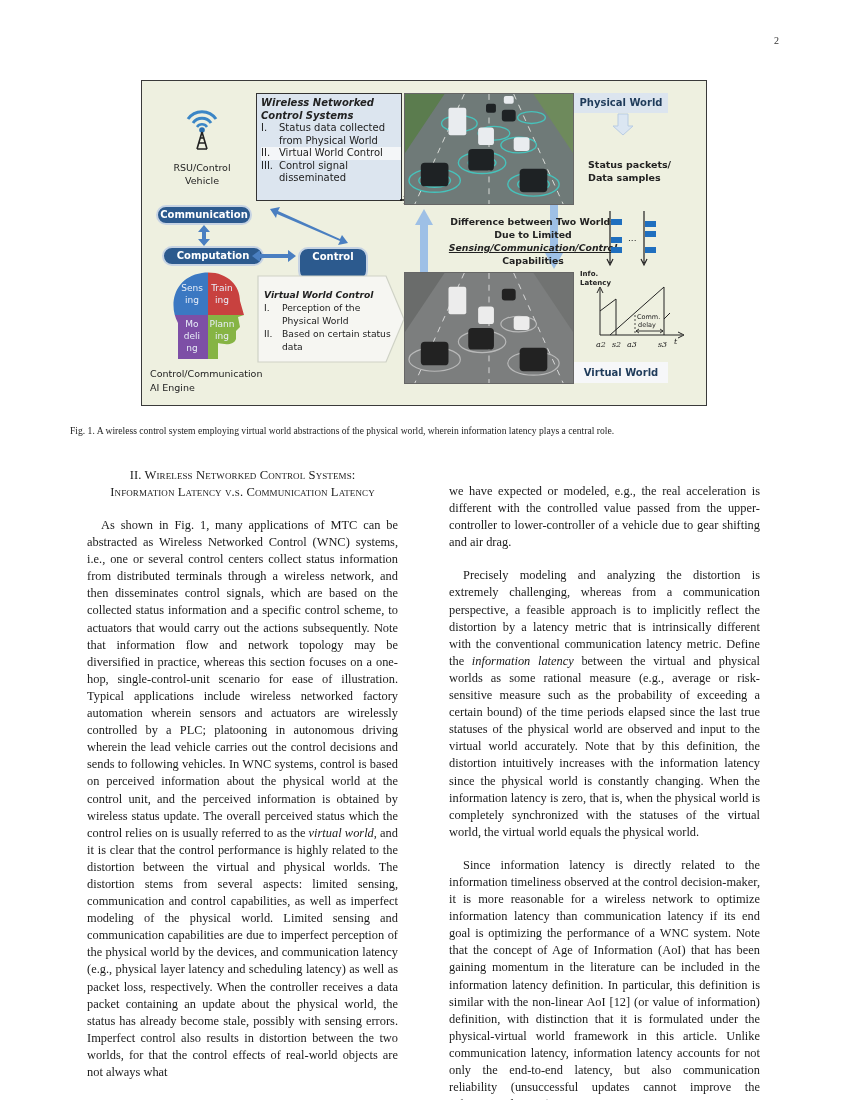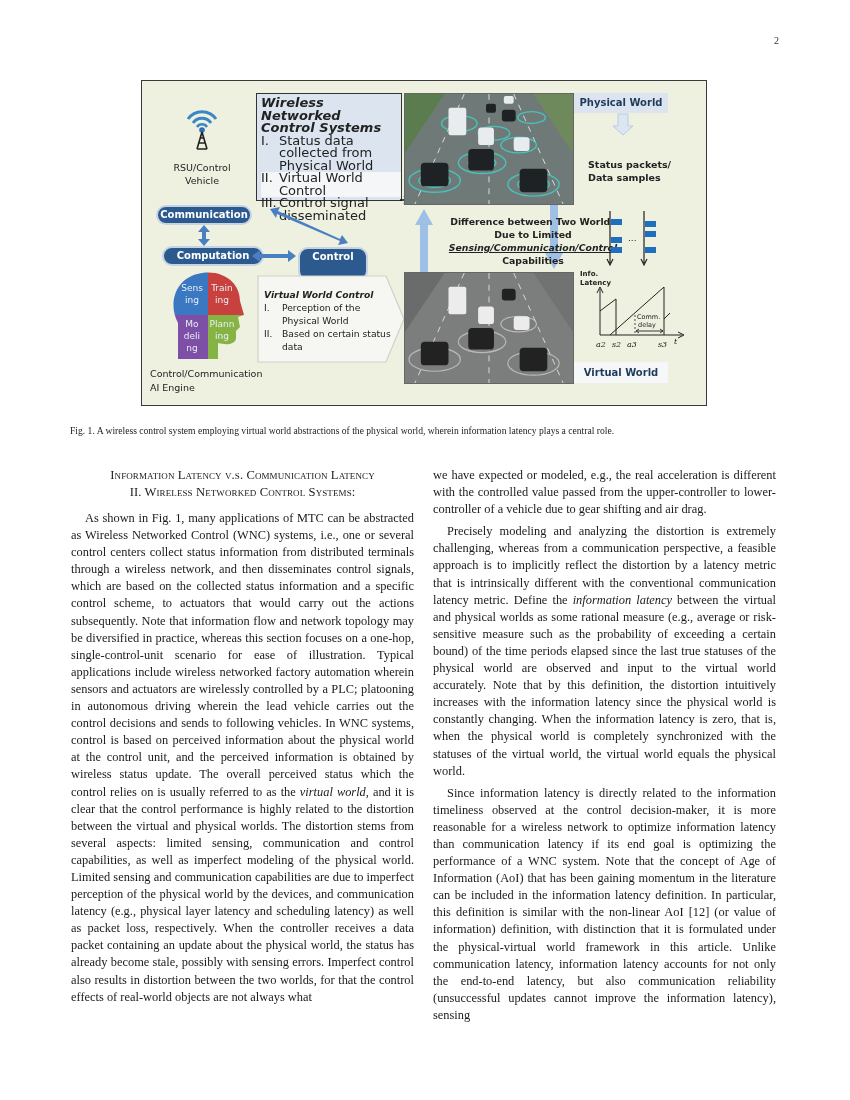--- a/index.html
+++ b/index.html
@@ -4,21 +4,21 @@
 <style>
   html, body { margin: 0; padding: 0; background: #ffffff; }
   body { width: 850px; height: 1100px; position: relative; overflow: hidden; font-family: "Liberation Serif", serif; color: #1a1a1a; }
   .page-number { position: absolute; left: 774px; top: 35px; font-size: 10px; color: #333; }
 
   
   .figure { position: absolute; left: 141px; top: 80px; width: 566px; height: 326px; background: #eef0e0; border: 1.5px solid #3a3a3a; box-sizing: border-box; font-family: "DejaVu Sans", sans-serif; }
   .fig-abs { position: absolute; }
   .tower { left: 40px; top: 22px; width: 40px; height: 50px; }
   .rsu-label { left: 18px; top: 80px; width: 84px; text-align: center; font-size: 9.5px; line-height: 13px; color: #222; }
-  .wnc-box { left: 114px; top: 12px; width: 146px; height: 108px; background: #dce5ef; border: 1.5px solid #333; box-sizing: border-box; padding: 3px 4px; font-size: 13px; line-height: 12.5px; color: #222; }
+  .wnc-box { left: 114px; top: 12px; width: 146px; height: 108px; background: #dce5ef; border: 1.5px solid #333; box-sizing: border-box; padding: 3px 4px; font-size: 10px; line-height: 12.5px; color: #222; }
   .wnc-box .title { font-weight: bold; font-style: italic; }
   .list-row { display: flex; }
   .list-row .num { width: 18px; flex: none; }
   .list-row.hl { background: #f4f6f8; margin-right: -4px; }
   .blue-btn { background: #2c5a8e; color: #fff; font-weight: bold; font-size: 10px; text-align: center; border: 2px solid #c6d3e3; border-radius: 10px; box-sizing: border-box; line-height: 16px; }
   .btn-comm { left: 14px; top: 124px; width: 96px; height: 20px; }
   .btn-comp { left: 20px; top: 165px; width: 102px; height: 20px; }
   .btn-ctrl { left: 156px; top: 166px; width: 70px; height: 34px; }
   .head { left: 28px; top: 190px; width: 76px; height: 90px; }
   .ai-label { left: 8px; top: 286px; width: 100px; font-size: 9.5px; line-height: 14px; color: #222; }
@@ -37,21 +37,21 @@
   .latency-chart { left: 432px; top: 186px; width: 110px; height: 90px; }
 
   
   .caption { position: absolute; left: 70px; top: 425px; width: 720px; font-size: 9.6px; color: #222; }
 
   
   .col { position: absolute; top: 467px; width: 343px; font-size: 12.4px; line-height: 17.1px; text-align: justify; color: #1a1a1a; }
   .col-left { left: 71px; }
   .col-right { left: 433px; }
   .section-heading { text-align: center; font-size: 12.6px; line-height: 17px; margin-bottom: 9px; font-variant: small-caps; letter-spacing: 0.1px; }
-  .para { margin: 0; text-indent: 14px; }
+  .para { margin: 16px; text-indent: 14px; }
   .para + .para { margin-top: 5px; }
   .para.noindent { text-indent: 0; }
   em { font-style: italic; }
 </style>
 </head>
 <body>
 
 <div class="page-number">2</div>
 
 <div class="figure">
@@ -251,22 +251,22 @@
     </g>
   </svg>
 
   <div class="fig-abs vw-label">Virtual World</div>
 </div>
 
 <div class="caption">Fig. 1.  A wireless control system employing virtual world abstractions of the physical world, wherein information latency plays a central role.</div>
 
 <div class="col col-left">
   <div class="section-heading">
+    <div>II. Wireless Networked Control Systems:</div>
     <div>Information Latency v.s. Communication Latency</div>
-    <div>II. Wireless Networked Control Systems:</div>
   </div>
   <p class="para"><span>As shown in Fig. 1, many applications of MTC can be abstracted as Wireless Networked Control (WNC) systems, i.e., one or several control centers collect status information from distributed terminals through a wireless network, and then disseminates control signals, which are based on the collected status information and a specific control scheme, to actuators that would carry out the actions subsequently. Note that information flow and network topology may be diversified in practice, whereas this section focuses on a one-hop, single-control-unit scenario for ease of illustration. Typical applications include wireless networked factory automation wherein sensors and actuators are wirelessly controlled by a PLC; platooning in autonomous driving wherein the lead vehicle carries out the control decisions and sends to following vehicles. In WNC systems, control is based on perceived information about the physical world at the control unit, and the perceived information is obtained by wireless status update. The overall perceived status which the control relies on is usually referred to as the </span><em>virtual world</em><span>, and it is clear that the control performance is highly related to the distortion between the virtual and physical worlds. The distortion stems from several aspects: limited sensing, communication and control capabilities, as well as imperfect modeling of the physical world. Limited sensing and communication capabilities are due to imperfect perception of the physical world by the devices, and communication latency (e.g., physical layer latency and scheduling latency) as well as packet loss, respectively. When the controller receives a data packet containing an update about the physical world, the status has already become stale, possibly with sensing errors. Imperfect control also results in distortion between the two worlds, for that the control effects of real-world objects are not always what</span></p>
 </div>
 
 <div class="col col-right">
   <p class="para noindent">we have expected or modeled, e.g., the real acceleration is different with the controlled value passed from the upper-controller to lower-controller of a vehicle due to gear shifting and air drag.</p>
   <p class="para"><span>Precisely modeling and analyzing the distortion is extremely challenging, whereas from a communication perspective, a feasible approach is to implicitly reflect the distortion by a latency metric that is intrinsically different with the conventional communication latency metric. Define the </span><em>information latency</em><span> between the virtual and physical worlds as some rational measure (e.g., average or risk-sensitive measure such as the probability of exceeding a certain bound) of the time periods elapsed since the last true statuses of the physical world are observed and input to the virtual world accurately. Note that by this definition, the distortion intuitively increases with the information latency since the physical world is constantly changing. When the information latency is zero, that is, when the physical world is completely synchronized with the statuses of the virtual world, the virtual world equals the physical world.</span></p>
   <p class="para">Since information latency is directly related to the information timeliness observed at the control decision-maker, it is more reasonable for a wireless network to optimize information latency than communication latency if its end goal is optimizing the performance of a WNC system. Note that the concept of Age of Information (AoI) that has been gaining momentum in the literature can be included in the information latency definition. In particular, this definition is similar with the non-linear AoI [12] (or value of information) definition, with distinction that it is formulated under the physical-virtual world framework in this article. Unlike communication latency, information latency accounts for not only the end-to-end latency, but also communication reliability (unsuccessful updates cannot improve the information latency), sensing</p>
 </div>
 

